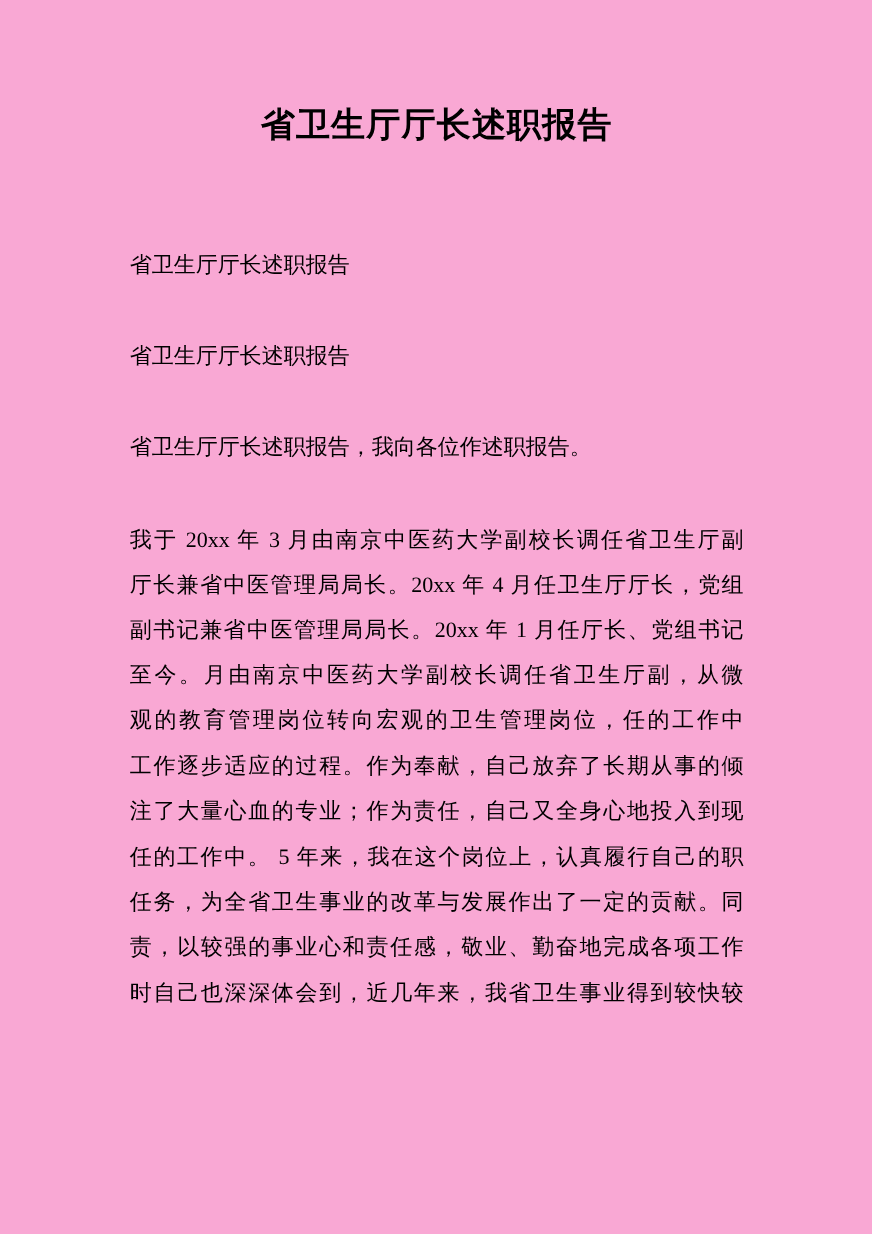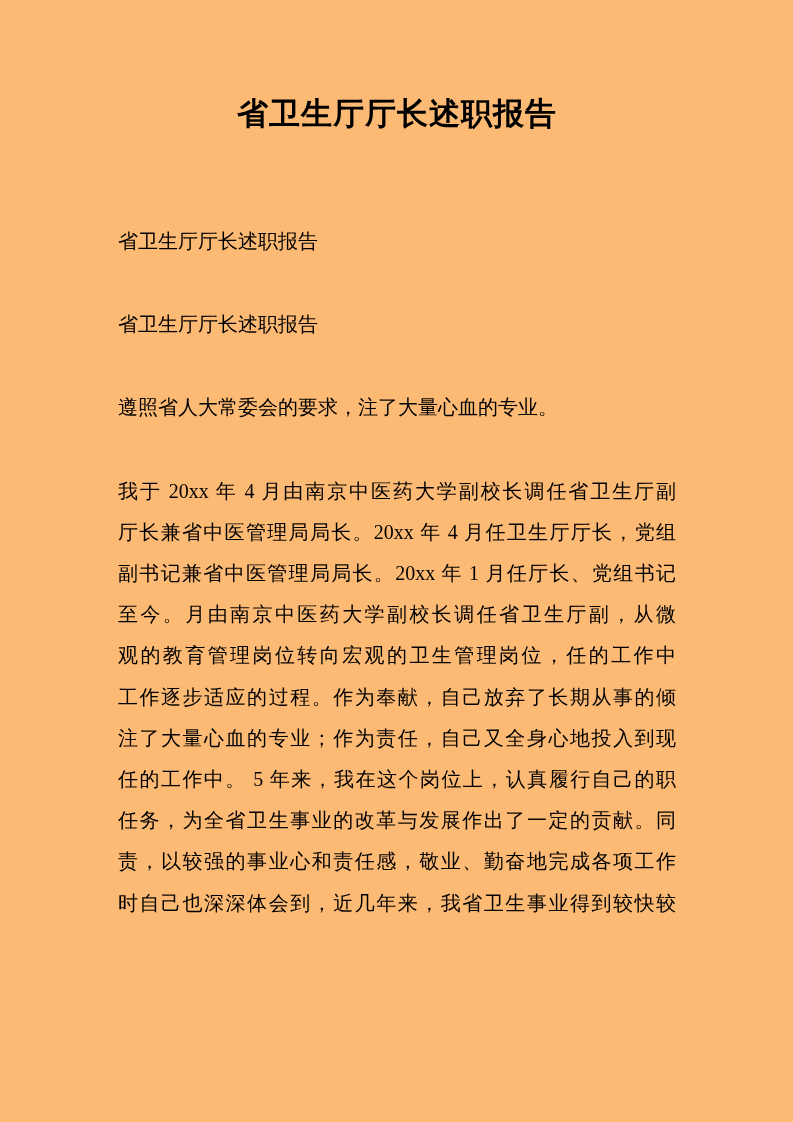--- a/index.html
+++ b/index.html
@@ -12,21 +12,21 @@
     background: #ffffff;
     color: #000000;
     font-family: "Liberation Serif", "DejaVu Serif", serif;
     overflow: hidden;
   }
   .page {
     box-sizing: border-box;
     width: 793px;
     height: 1122px;
     padding: 93px 117px 0 118px;
-    background: #fdba74;
+    background: #f9a8d4;
   }
   .doc-title {
     margin: 0 0 87px 0;
     font-size: 31px;
     line-height: 41px;
     font-weight: bold;
     text-align: center;
     letter-spacing: 1px;
     white-space: nowrap;
   }
@@ -53,24 +53,24 @@
 <body>
 
 <div class="page">
   <h1 class="doc-title">省卫生厅厅长述职报告</h1>
 
   <p class="para">省卫生厅厅长述职报告</p>
 
   <p class="para">省卫生厅厅长述职报告</p>
 
 
-  <p class="para">遵照省人大常委会的要求，注了大量心血的专业。</p>
+  <p class="para">省卫生厅厅长述职报告，我向各位作述职报告。</p>
 
   <div class="body-para">
-    <div class="jline">我于 20xx 年 4 月由南京中医药大学副校长调任省卫生厅副</div>
+    <div class="jline">我于 20xx 年 3 月由南京中医药大学副校长调任省卫生厅副</div>
     <div class="jline">厅长兼省中医管理局局长。20xx 年 4 月任卫生厅厅长，党组</div>
     <div class="jline">副书记兼省中医管理局局长。20xx 年 1 月任厅长、党组书记</div>
     <div class="jline">至今。月由南京中医药大学副校长调任省卫生厅副，从微</div>
     <div class="jline">观的教育管理岗位转向宏观的卫生管理岗位，任的工作中</div>
     <div class="jline">工作逐步适应的过程。作为奉献，自己放弃了长期从事的倾</div>
     <div class="jline">注了大量心血的专业；作为责任，自己又全身心地投入到现</div>
     <div class="jline">任的工作中。 5 年来，我在这个岗位上，认真履行自己的职</div>
     <div class="jline">任务，为全省卫生事业的改革与发展作出了一定的贡献。同</div>
     <div class="jline">责，以较强的事业心和责任感，敬业、勤奋地完成各项工作</div>
     <div class="jline">时自己也深深体会到，近几年来，我省卫生事业得到较快较</div>

